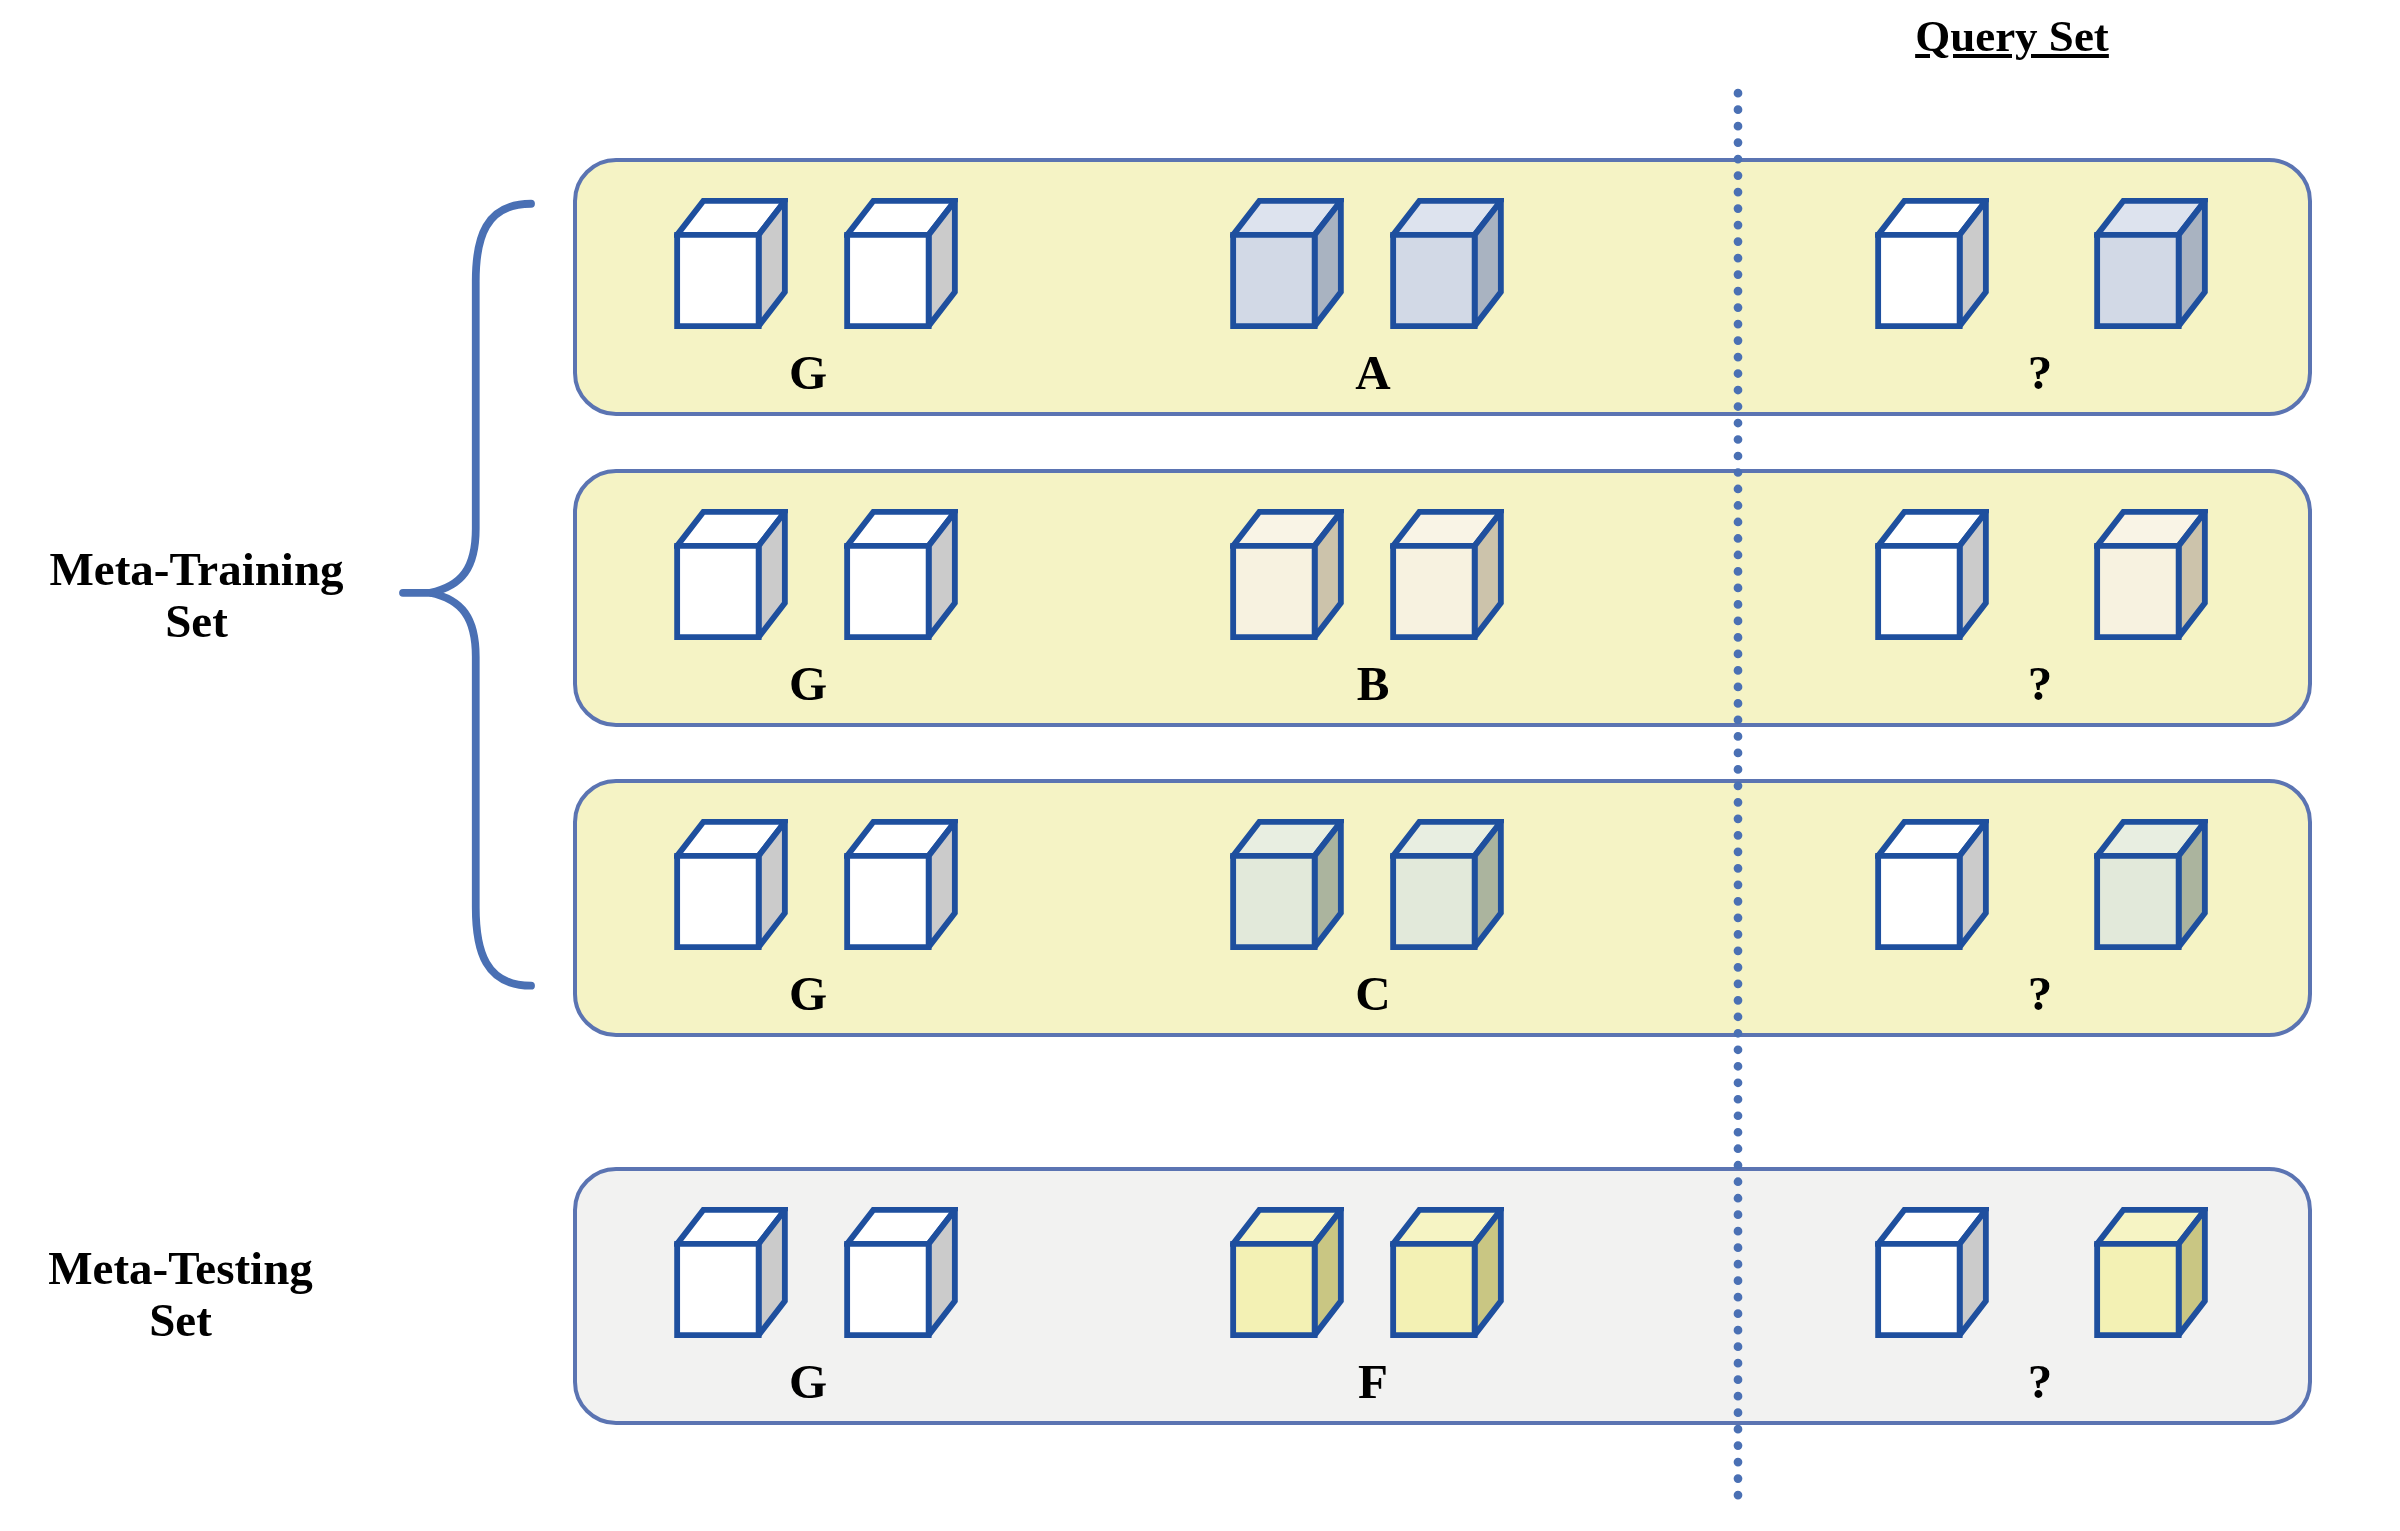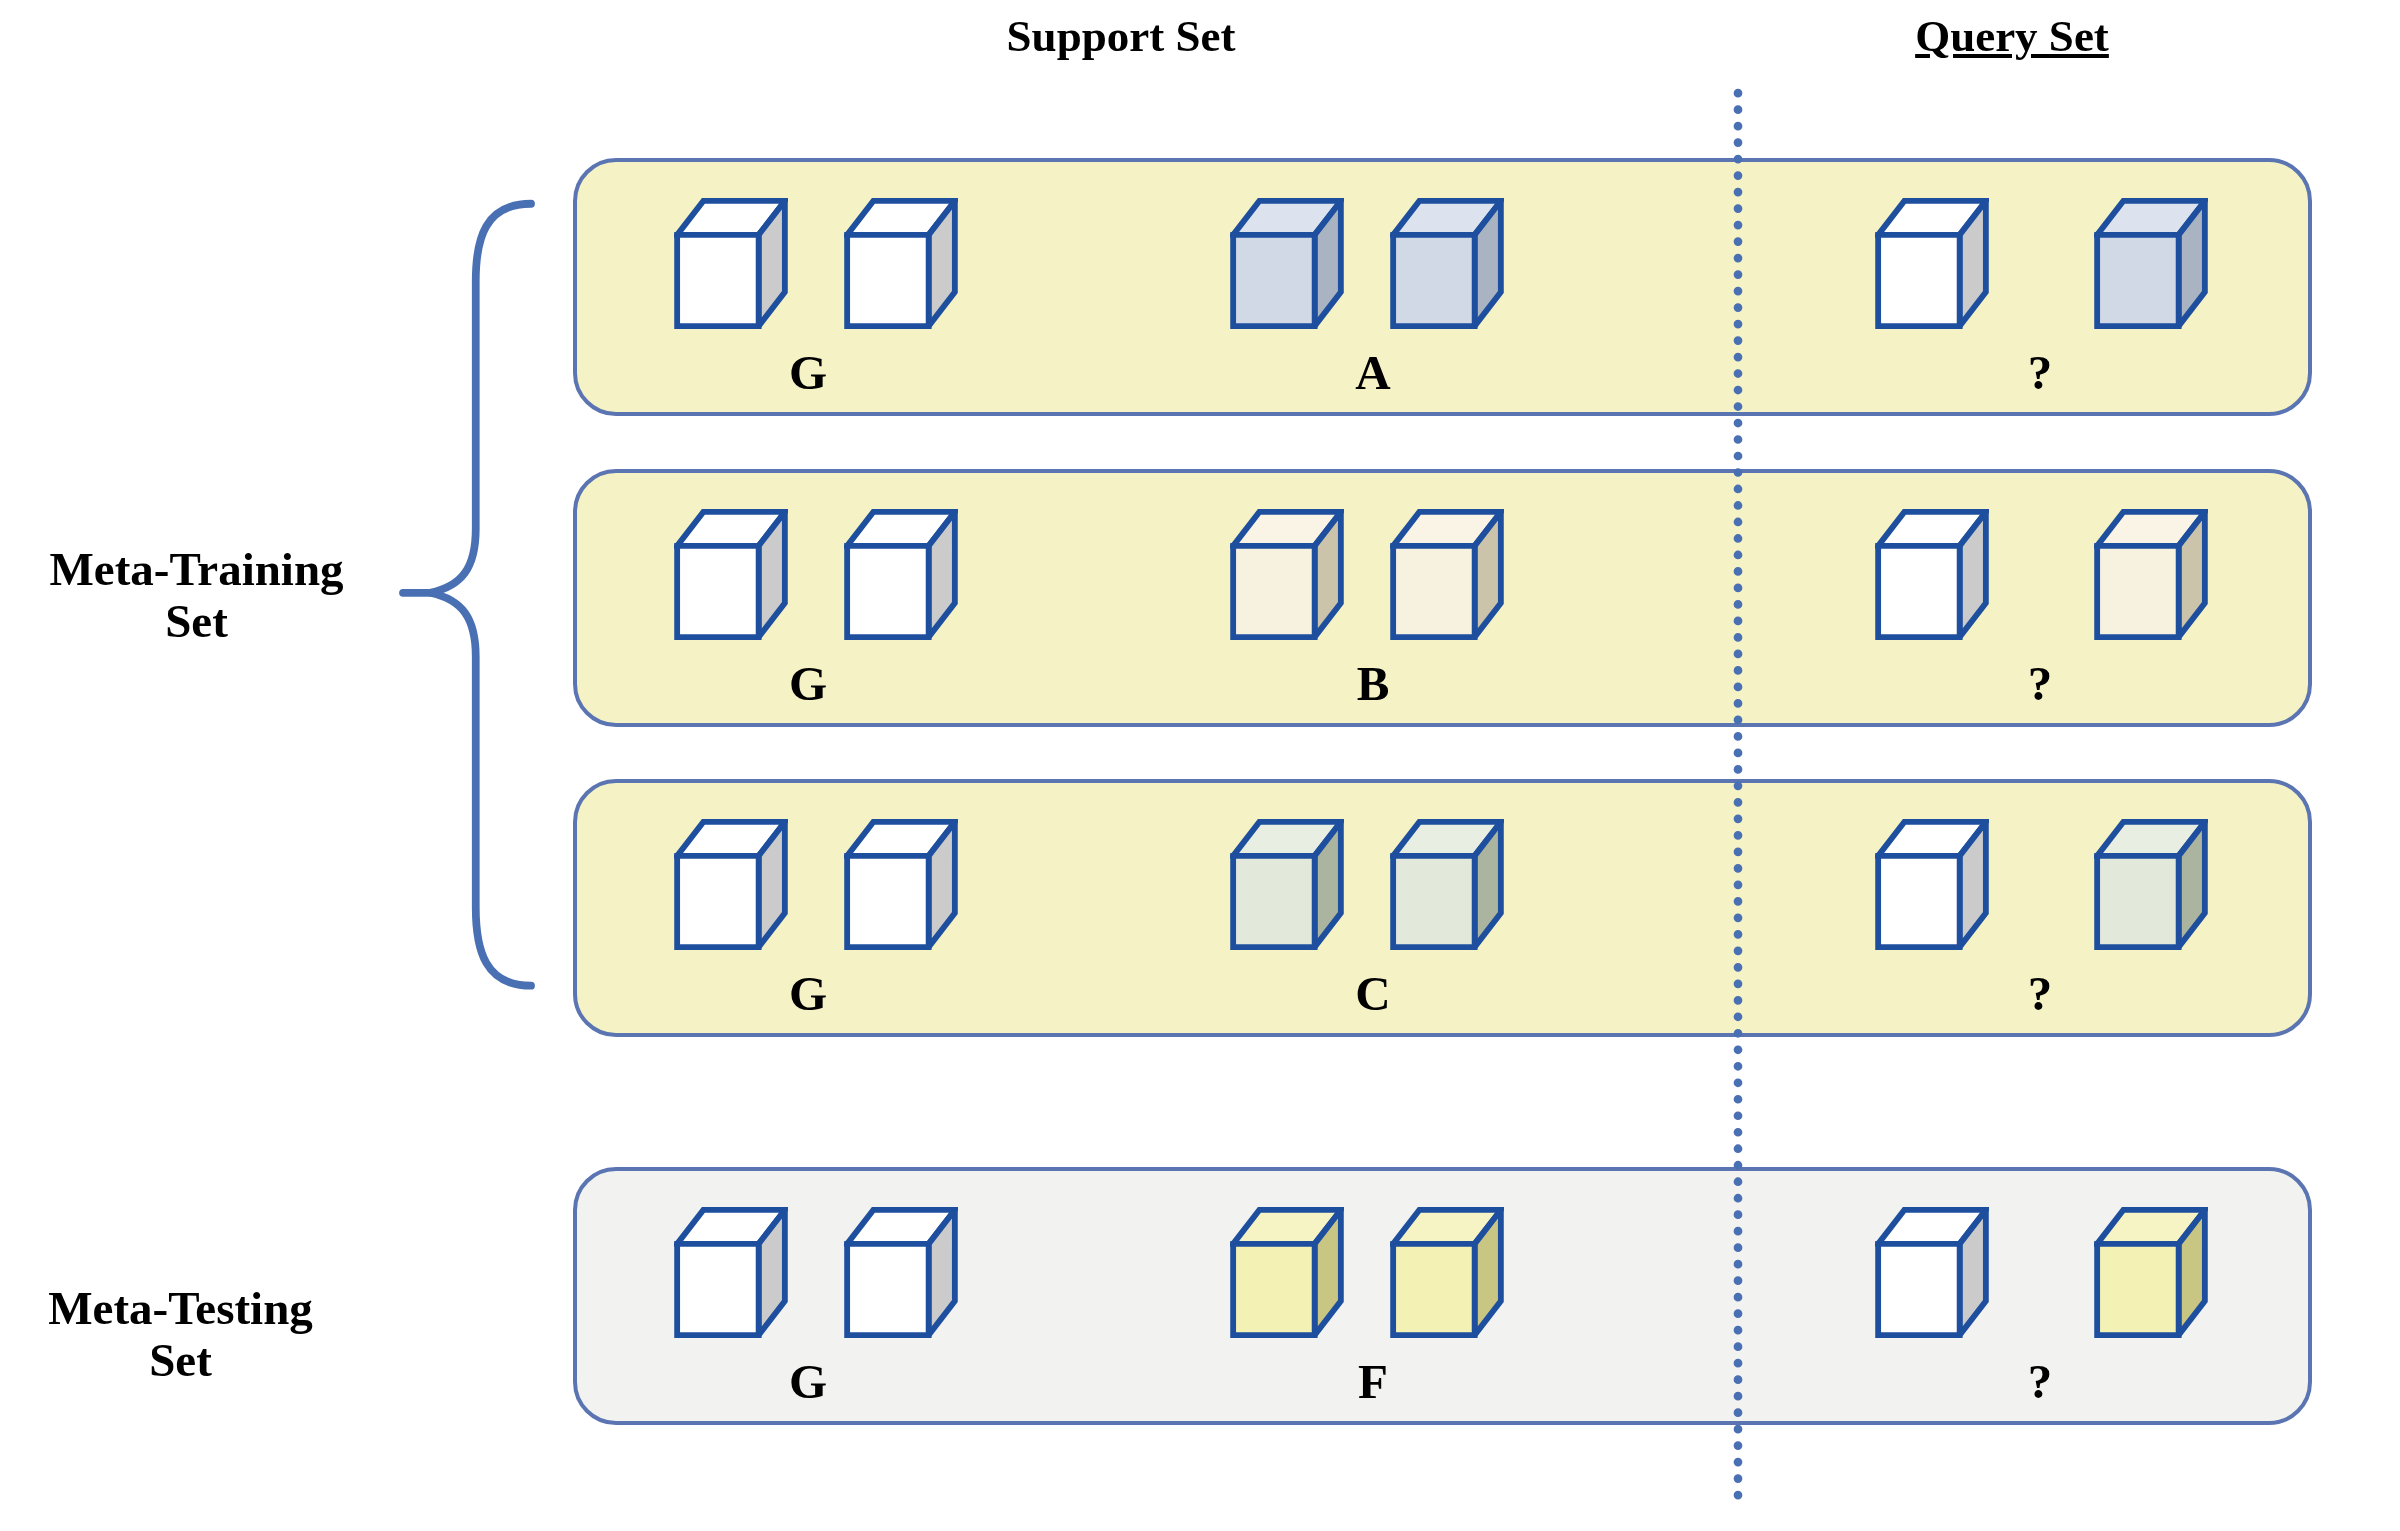--- a/index.html
+++ b/index.html
@@ -5,34 +5,33 @@
   html,body{margin:0;padding:0;background:#ffffff;}
   .page{position:relative;width:2401px;height:1531px;background:#ffffff;overflow:hidden;
         font-family:"Liberation Serif","DejaVu Serif",serif;}
   .title{position:absolute;top:9.7px;width:408px;text-align:center;
          font-size:45px;font-weight:bold;color:#000;}
   #t-support{left:917px;}
   #t-query{left:1808px;text-decoration:underline;}
   .side{position:absolute;width:361px;text-align:center;font-size:47px;font-weight:bold;
         color:#000;line-height:52px;}
   #lbl-training{left:16px;top:543px;}
-  #lbl-testing{left:0px;top:1242px;margin-top:40px;}
+  #lbl-testing{left:0px;top:1242px;}
   .panel{position:absolute;left:573px;width:1739px;height:258px;border-radius:43px;
          box-sizing:border-box;z-index:1;}
   .cube{position:absolute;z-index:2;}
   .glabel{position:absolute;width:146px;text-align:center;font-size:49px;font-weight:bold;
           color:#000;z-index:2;}
   .overlay{position:absolute;left:0;top:0;z-index:3;pointer-events:none;}
 </style>
 </head>
 <body>
 
 <div class="page" style="background: rgb(255, 255, 255);">
 
-  <div class="title" id="t-support">Support Set</div>
   <div class="title" id="t-query">Query Set</div>
 
   <div class="side" id="lbl-training">
     <div>Meta-Training</div>
     <div>Set</div>
   </div>
 
   <div class="side" id="lbl-testing">
     <div>Meta-Testing</div>
     <div>Set</div>

